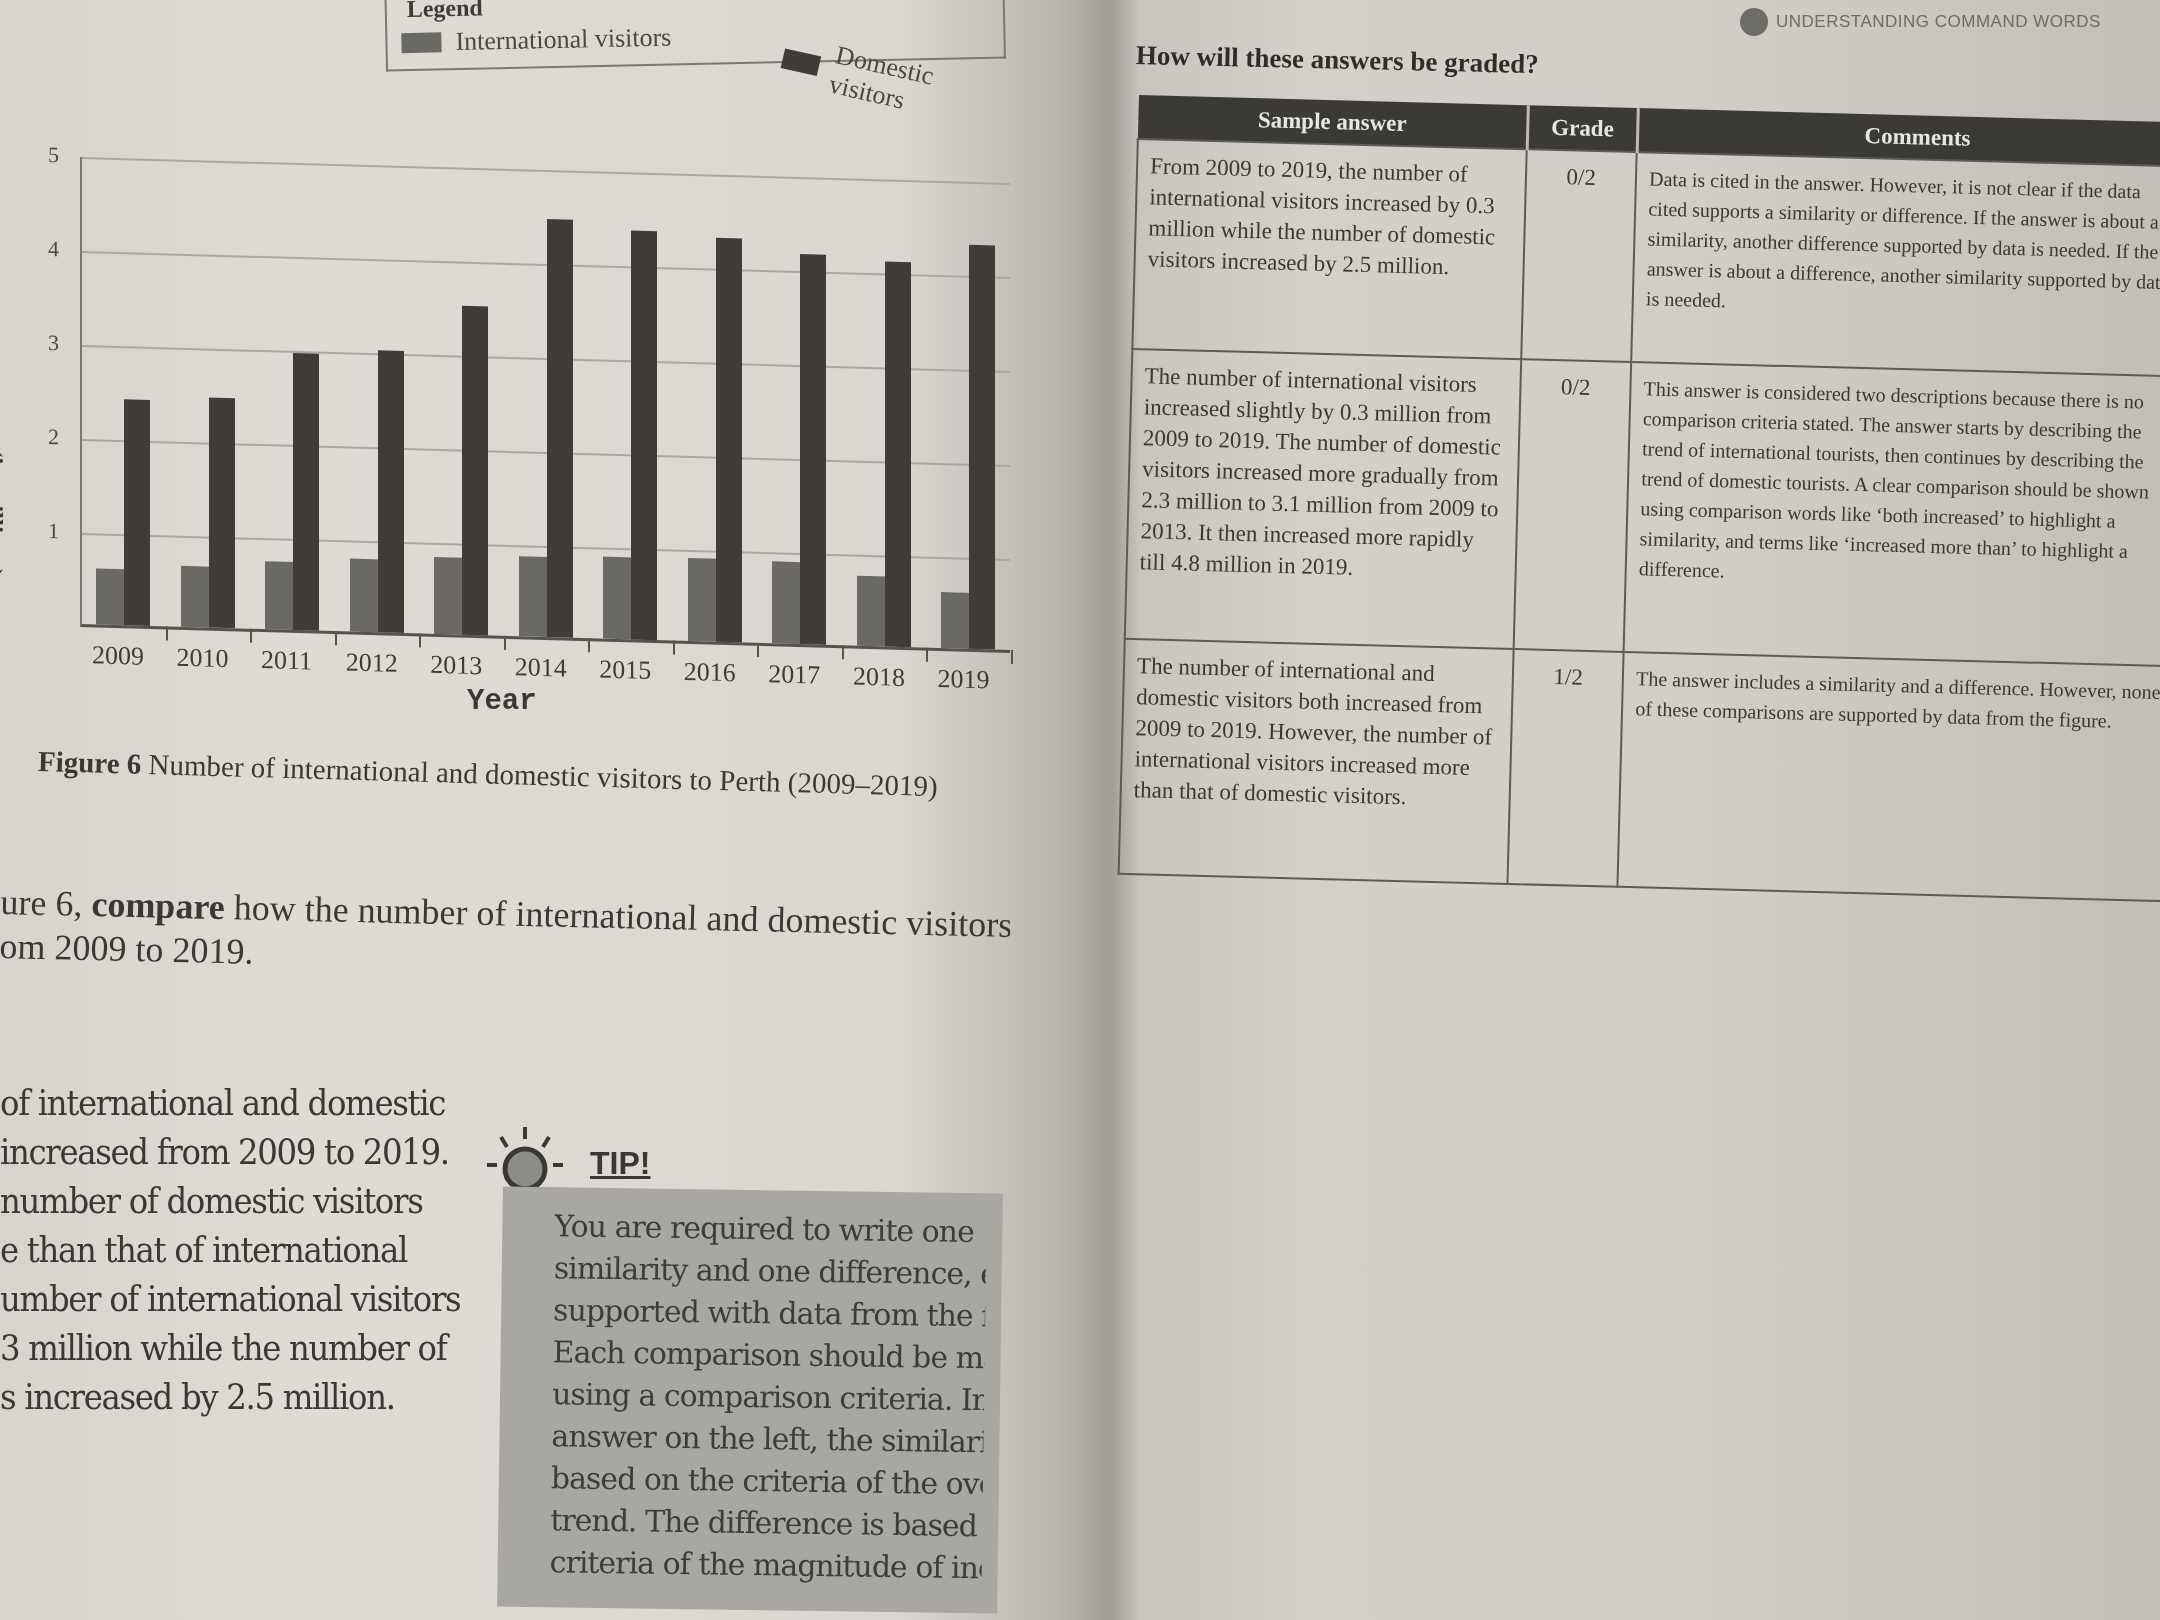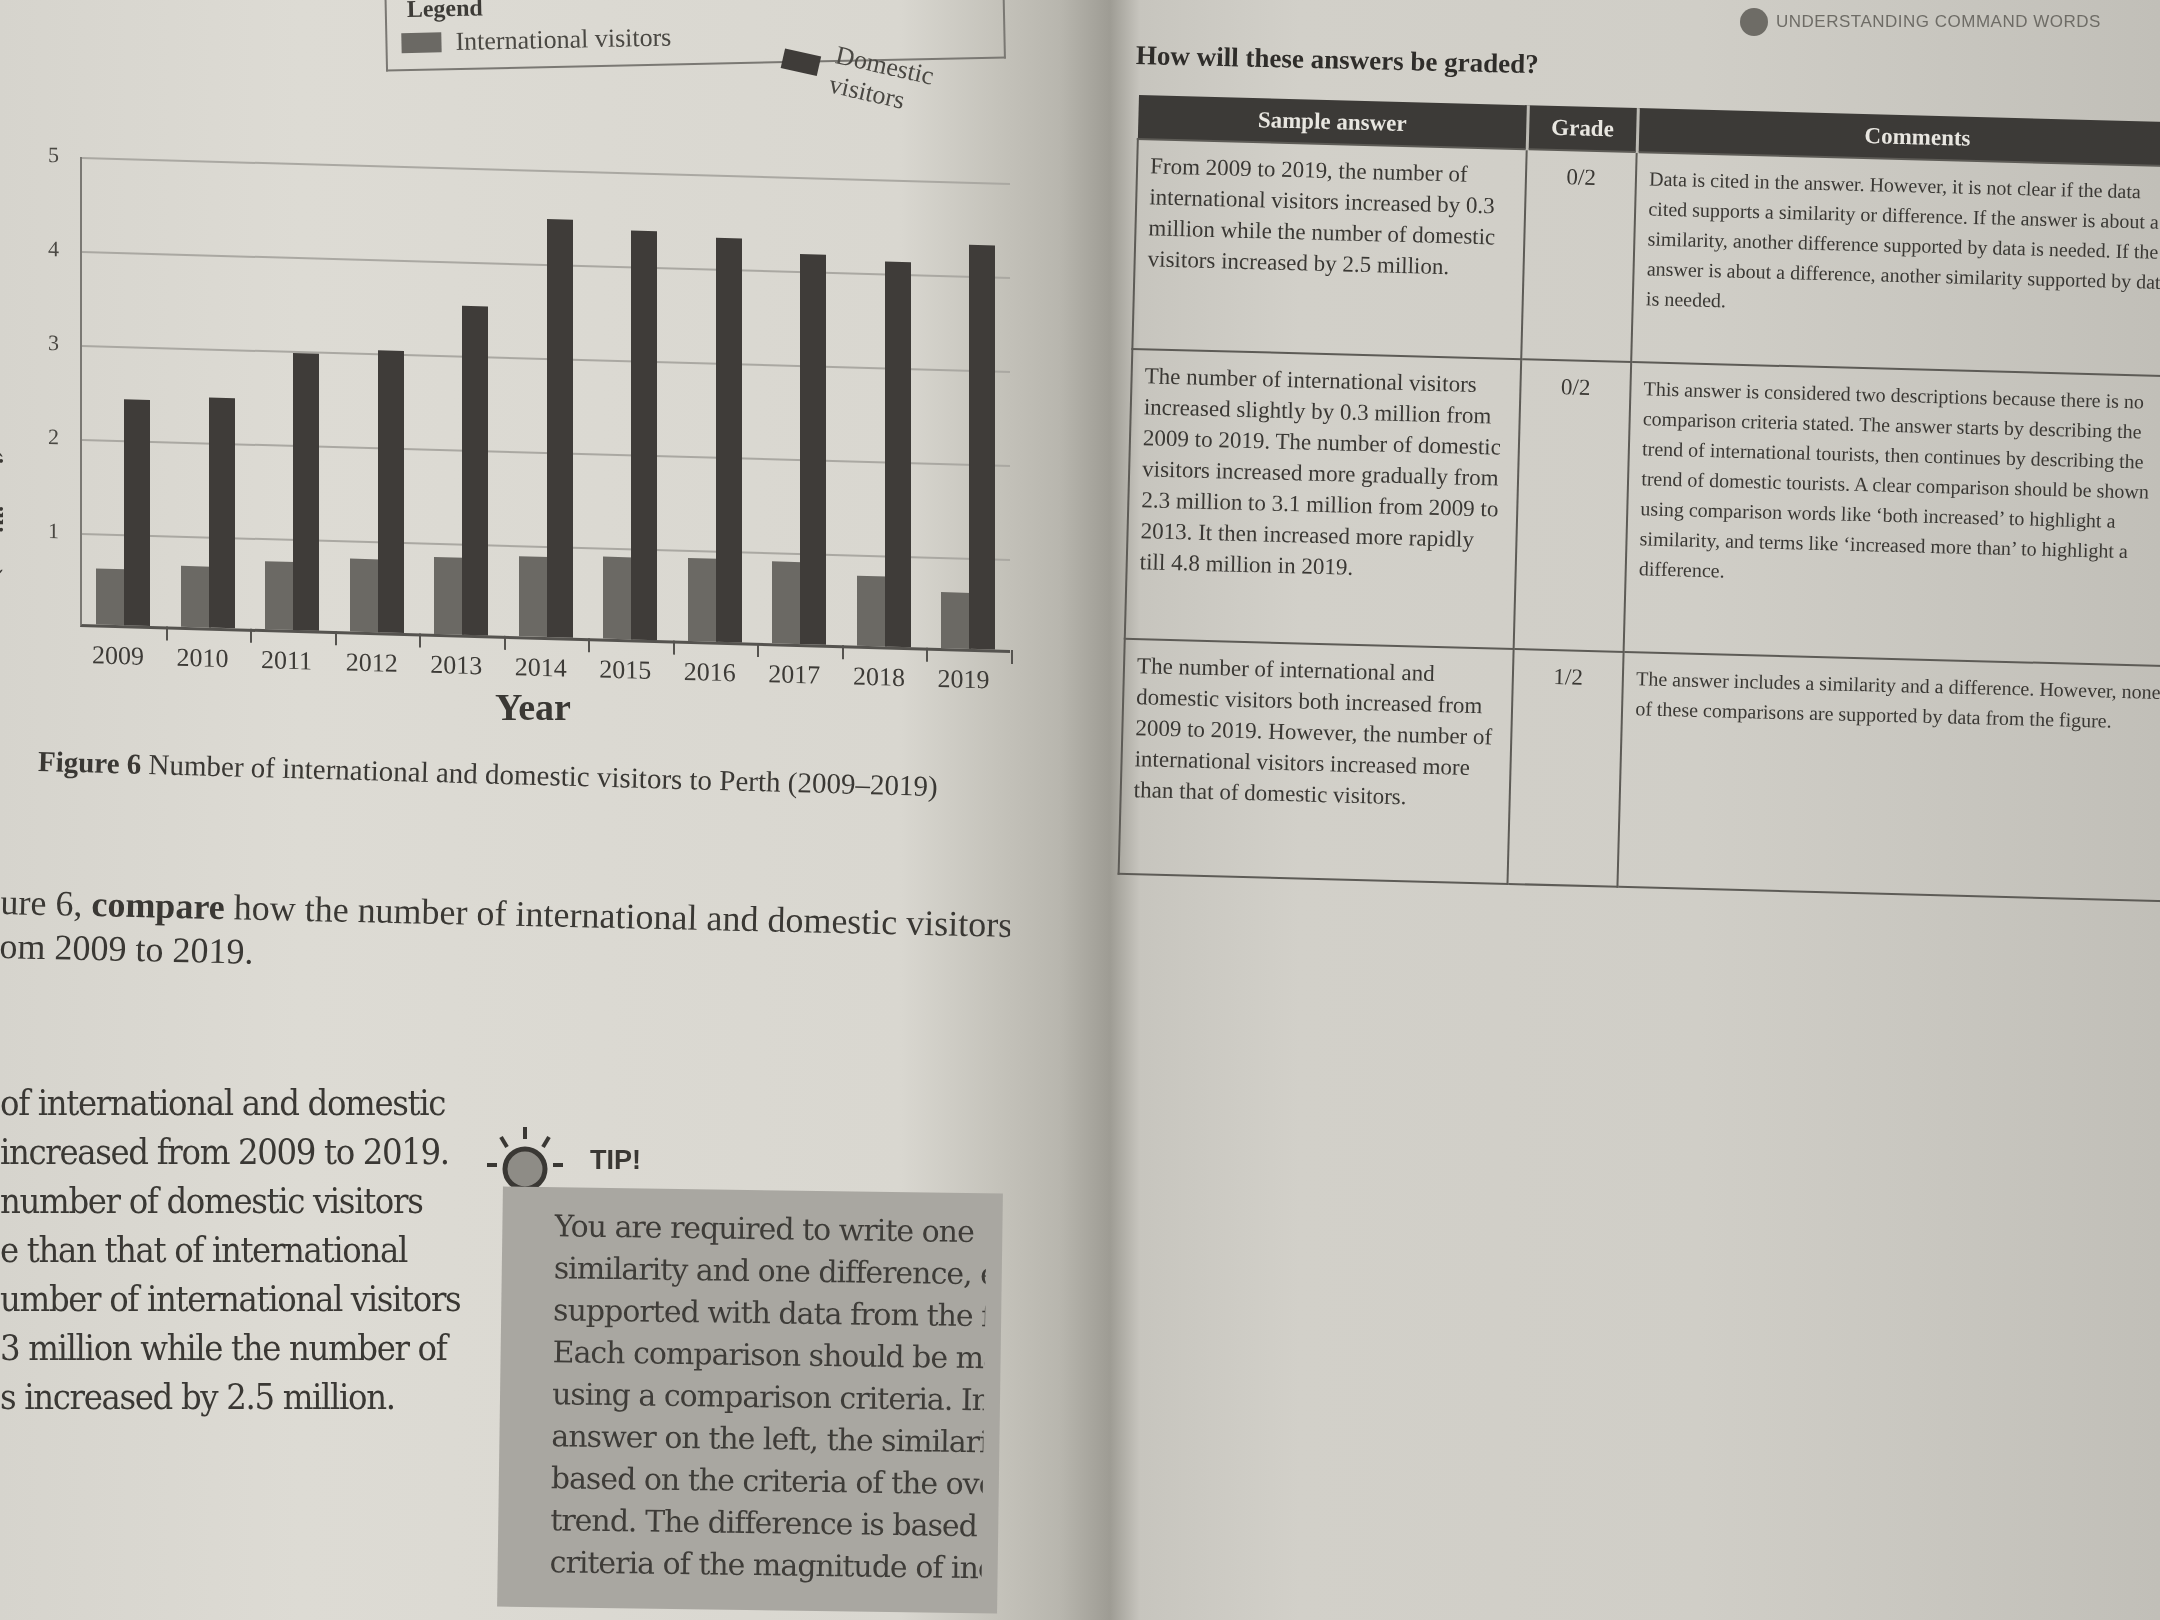--- a/index.html
+++ b/index.html
@@ -40,21 +40,21 @@
       transform: skewY(1.6deg);
     }
     .gridline { position: absolute; left: 0; right: 0; height: 2px; background: #aaa8a2; }
     .ytick { position: absolute; left: -34px; font-size: 22px; color: #4a4843; }
     .bar-group { position: absolute; bottom: 0; height: 100%; }
     .bar { position: absolute; bottom: 0; }
     .bar.intl { background: #6b6964; }
     .bar.dom { background: #3f3c39; }
     .xtick-label { position: absolute; bottom: -46px; font-size: 26px; color: #3d3b37; white-space: nowrap; }
     .xtick-mark { position: absolute; bottom: -14px; width: 2px; height: 14px; background: #55534f; }
-    .x-axis-label { position: absolute; left: 475px; top: 535px; font-size: 38px; font-weight: bold; color: #3a3834; }
+    .x-axis-label { position: absolute; left: 447px; top: 535px; font-size: 29px; font-weight: bold; color: #3a3834; font-family: Liberation Mono, monospace; }
 
     .figure-caption {
       position: absolute; left: 38px; top: 745px; font-size: 29px; color: #3a3834;
       transform: rotate(1.6deg); transform-origin: left center; white-space: nowrap;
     }
     .figure-caption b { font-weight: bold; }
 
     .question {
       position: absolute; left: 0; top: 880px; width: 1010px; font-size: 36px; line-height: 44px; color: #3a3834;
       transform: rotate(1.3deg); transform-origin: left center;
@@ -62,21 +62,21 @@
     .question .line { white-space: nowrap; overflow: hidden; }
     .question b { font-weight: bold; }
 
     .answer-text {
       position: absolute; left: 0; top: 1078px; width: 430px; font-size: 36px; line-height: 49px; color: #3a3834;
       font-family: "DejaVu Serif", serif; letter-spacing: -1.5px; transform: scaleX(0.9); transform-origin: left;
     }
     .answer-text .line { white-space: nowrap; }
 
     .tip-icon { position: absolute; left: 485px; top: 1125px; width: 80px; height: 100px; }
-    .tip-label { position: absolute; left: 590px; top: 1145px; font-family: "Liberation Sans", sans-serif; font-weight: bold; font-size: 27px; color: #3a3834; }
+    .tip-label { position: absolute; left: 590px; top: 1145px; font-family: "Liberation Sans", sans-serif; font-weight: bold; font-size: 32px; color: #3a3834; text-decoration: underline; }
     .tip-box {
       position: absolute; left: 500px; top: 1190px; width: 500px; height: 420px;
       background: #a9a7a1; padding: 18px 16px 0 52px;
       transform: rotate(0.8deg);
     }
     .tip-box .line { font-size: 30px; line-height: 42px; color: #3e3c38; white-space: nowrap; overflow: hidden; font-family: "DejaVu Serif", serif; letter-spacing: -1px; }
 
     
     .right-page { position: absolute; left: 1120px; top: 0; width: 1040px; height: 1620px; }
     .running-head { position: absolute; left: 620px; top: 8px; display: flex; align-items: center; gap: 8px; font-family: "Liberation Sans", sans-serif; font-size: 17px; color: #6e6c66; letter-spacing: 0.5px; }

